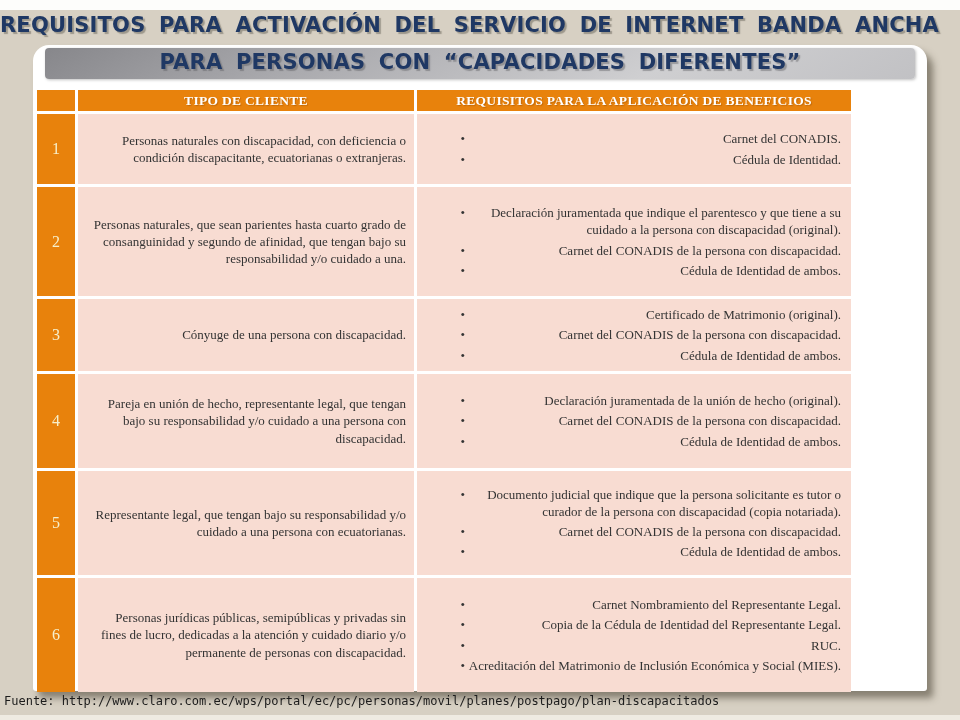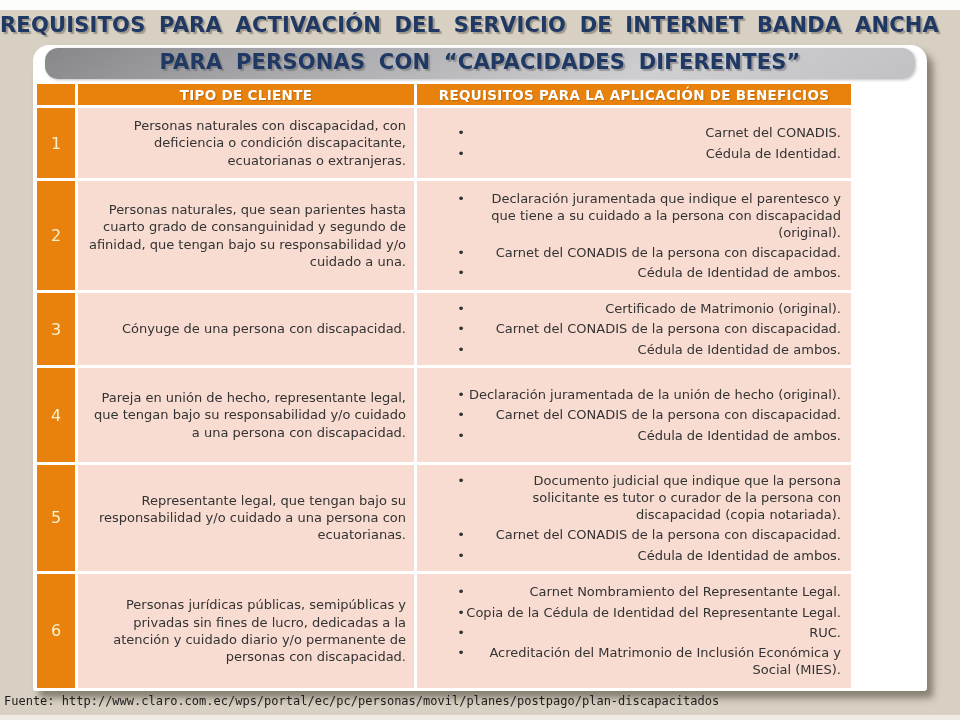--- a/index.html
+++ b/index.html
@@ -30,37 +30,37 @@
     width:894px; height:646px;
     background:#FFFFFF;
     border-radius:16px 16px 3px 3px;
     box-shadow:6px 7px 7px rgba(70,62,48,0.55);
     z-index:1;
   }
 
   .banner {
     position:relative;
     margin:3px 12px 0 12px; height:31px;
-    border-radius:13px;
+    border-radius:4px;
     background:linear-gradient(150deg,#87878B 0%,#A9A9AD 30%,#CFCFD1 70%,#C1C1C4 100%);
     box-shadow:1px 1px 3px rgba(0,0,0,0.25);
   }
   .title-line2 {
     position:absolute; left:0; right:0; top:0;
     height:31px; line-height:29px;
     text-align:center; white-space:nowrap;
     font-size:21px; font-weight:bold; color:#1F3864;
     word-spacing:6px; letter-spacing:0.2px;
     text-shadow:2px 2px 1px rgba(90,90,95,0.45);
   }
 
   table.req-table {
     border-collapse:separate; border-spacing:3px;
     table-layout:fixed;
-    width:820px; margin:2px 1px;
+    width:820px; margin:8px 1px;font-family:Liberation Serif, serif;
   }
   .req-table th {
     background:#E8820C; color:#FFFFFF;
     height:21px; padding:0 2px;
     font-size:13.5px; font-weight:bold; letter-spacing:0.3px;
     text-align:center;
     text-shadow:1px 1px 1px rgba(120,60,0,0.35);
     overflow:hidden; white-space:nowrap;
   }
   .req-table td { padding:0;text-align:right; }

